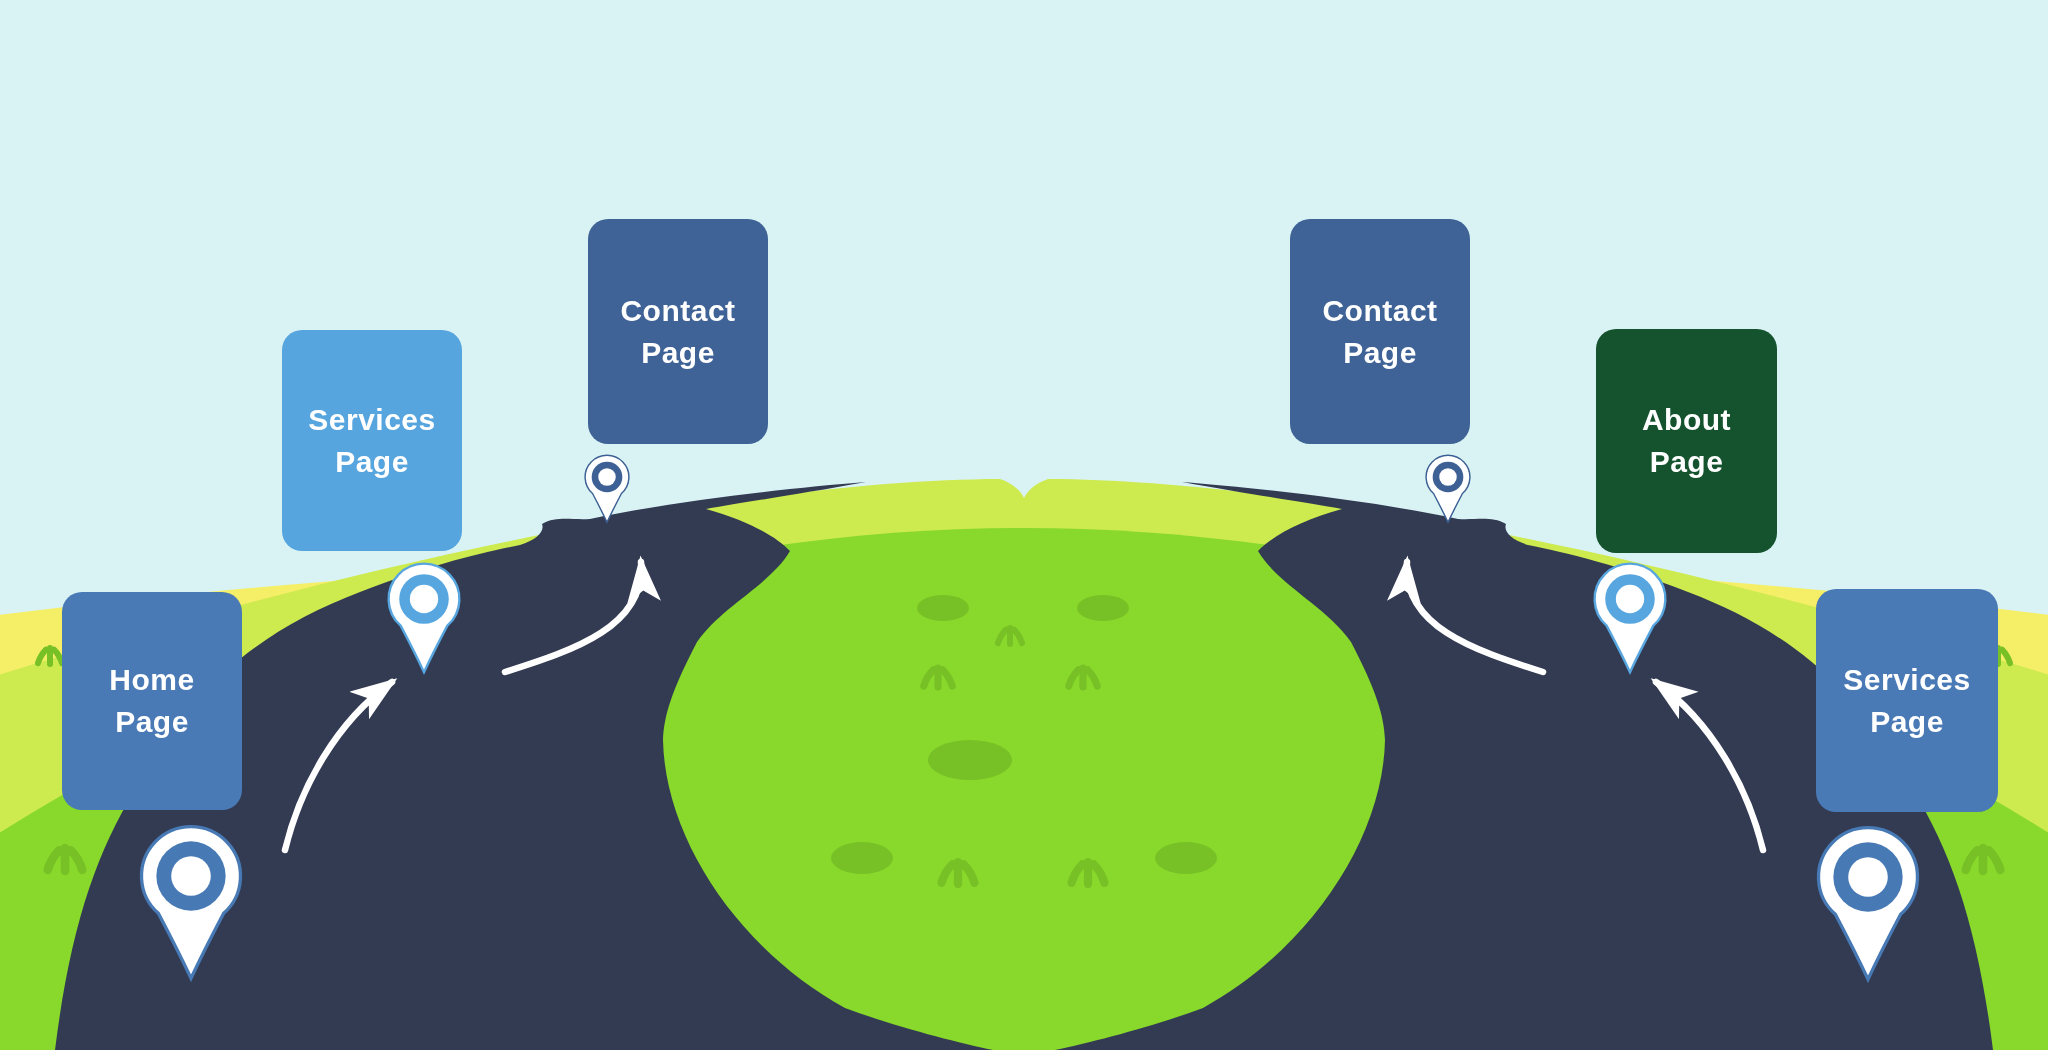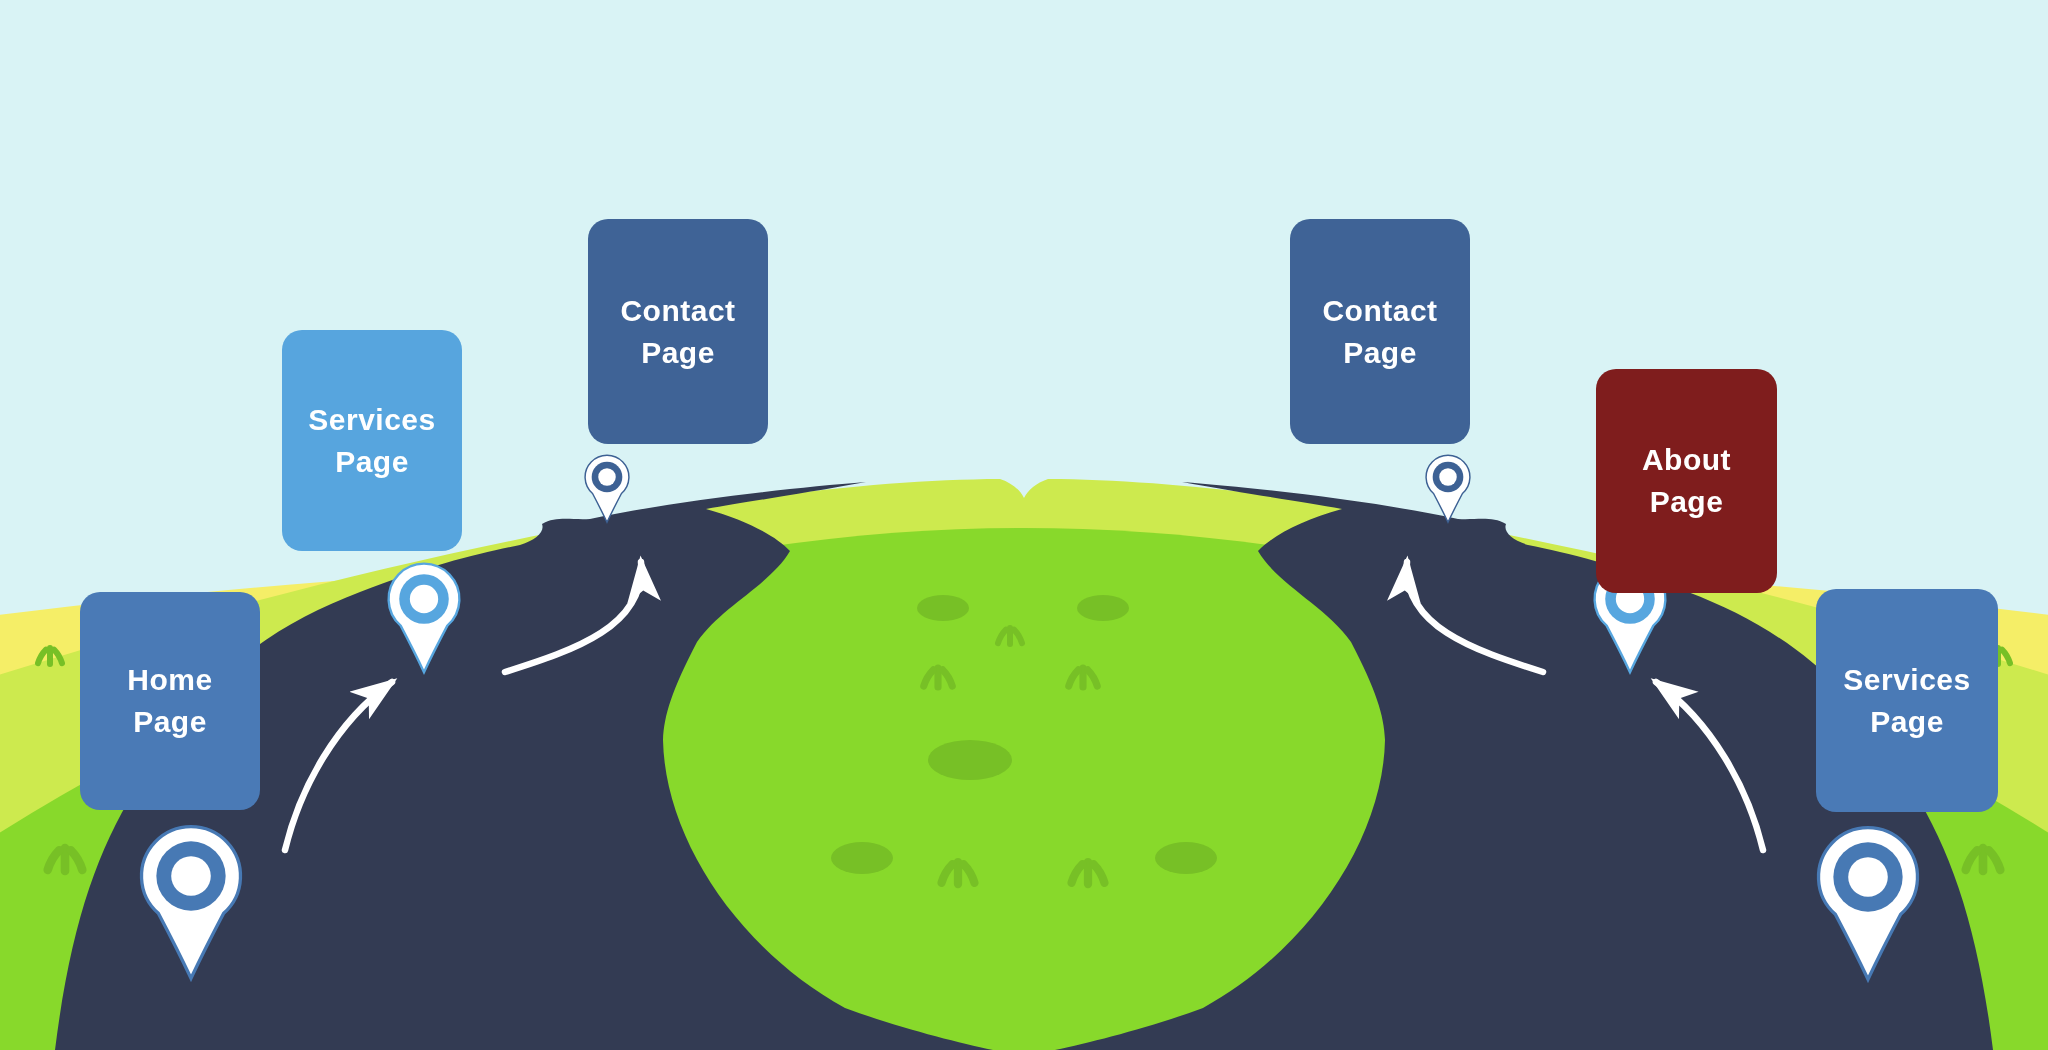--- a/index.html
+++ b/index.html
@@ -14,21 +14,21 @@
   .card{
     position:absolute;
     border-radius:20px;
     display:flex;flex-direction:column;align-items:center;justify-content:center;
     color:var(--card-text,#ffffff);
     font-size:30px;font-weight:700;line-height:1.4;
     text-align:center;letter-spacing:0.5px;
   }
   .card span{display:block;}
   
-  .card-home          {left:80px;  top:592px; width:180px; height:218px;}
+  .card-home          {left:62px;  top:592px; width:180px; height:218px;}
   .card-services-left {left:282px; top:330px; width:180px; height:221px;}
   .card-contact-left  {left:588px; top:219px; width:180px; height:225px;}
   .card-contact-right {left:1290px;top:219px; width:180px; height:225px;}
   .card-about         {left:1596px;top:329px; width:181px; height:224px;}
   .card-services-right{left:1816px;top:589px; width:182px; height:223px;}
 </style>
 </head>
 <body>
 
 <div class="stage">
@@ -138,21 +138,21 @@
   <div class="card card-contact-left" style="background: rgb(63, 99, 150);">
     <span>Contact</span>
     <span>Page</span>
   </div>
 
   <div class="card card-contact-right" style="background: rgb(63, 99, 150);">
     <span>Contact</span>
     <span>Page</span>
   </div>
 
-  <div class="card card-about" style="background: #7f1d1d; margin-top: 40px;">
+  <div class="card card-about" style="background: #14532d;">
     <span>About</span>
     <span>Page</span>
   </div>
 
   <div class="card card-services-right" style="background: rgb(74, 122, 182);">
     <span>Services</span>
     <span>Page</span>
   </div>
 
 </div>

